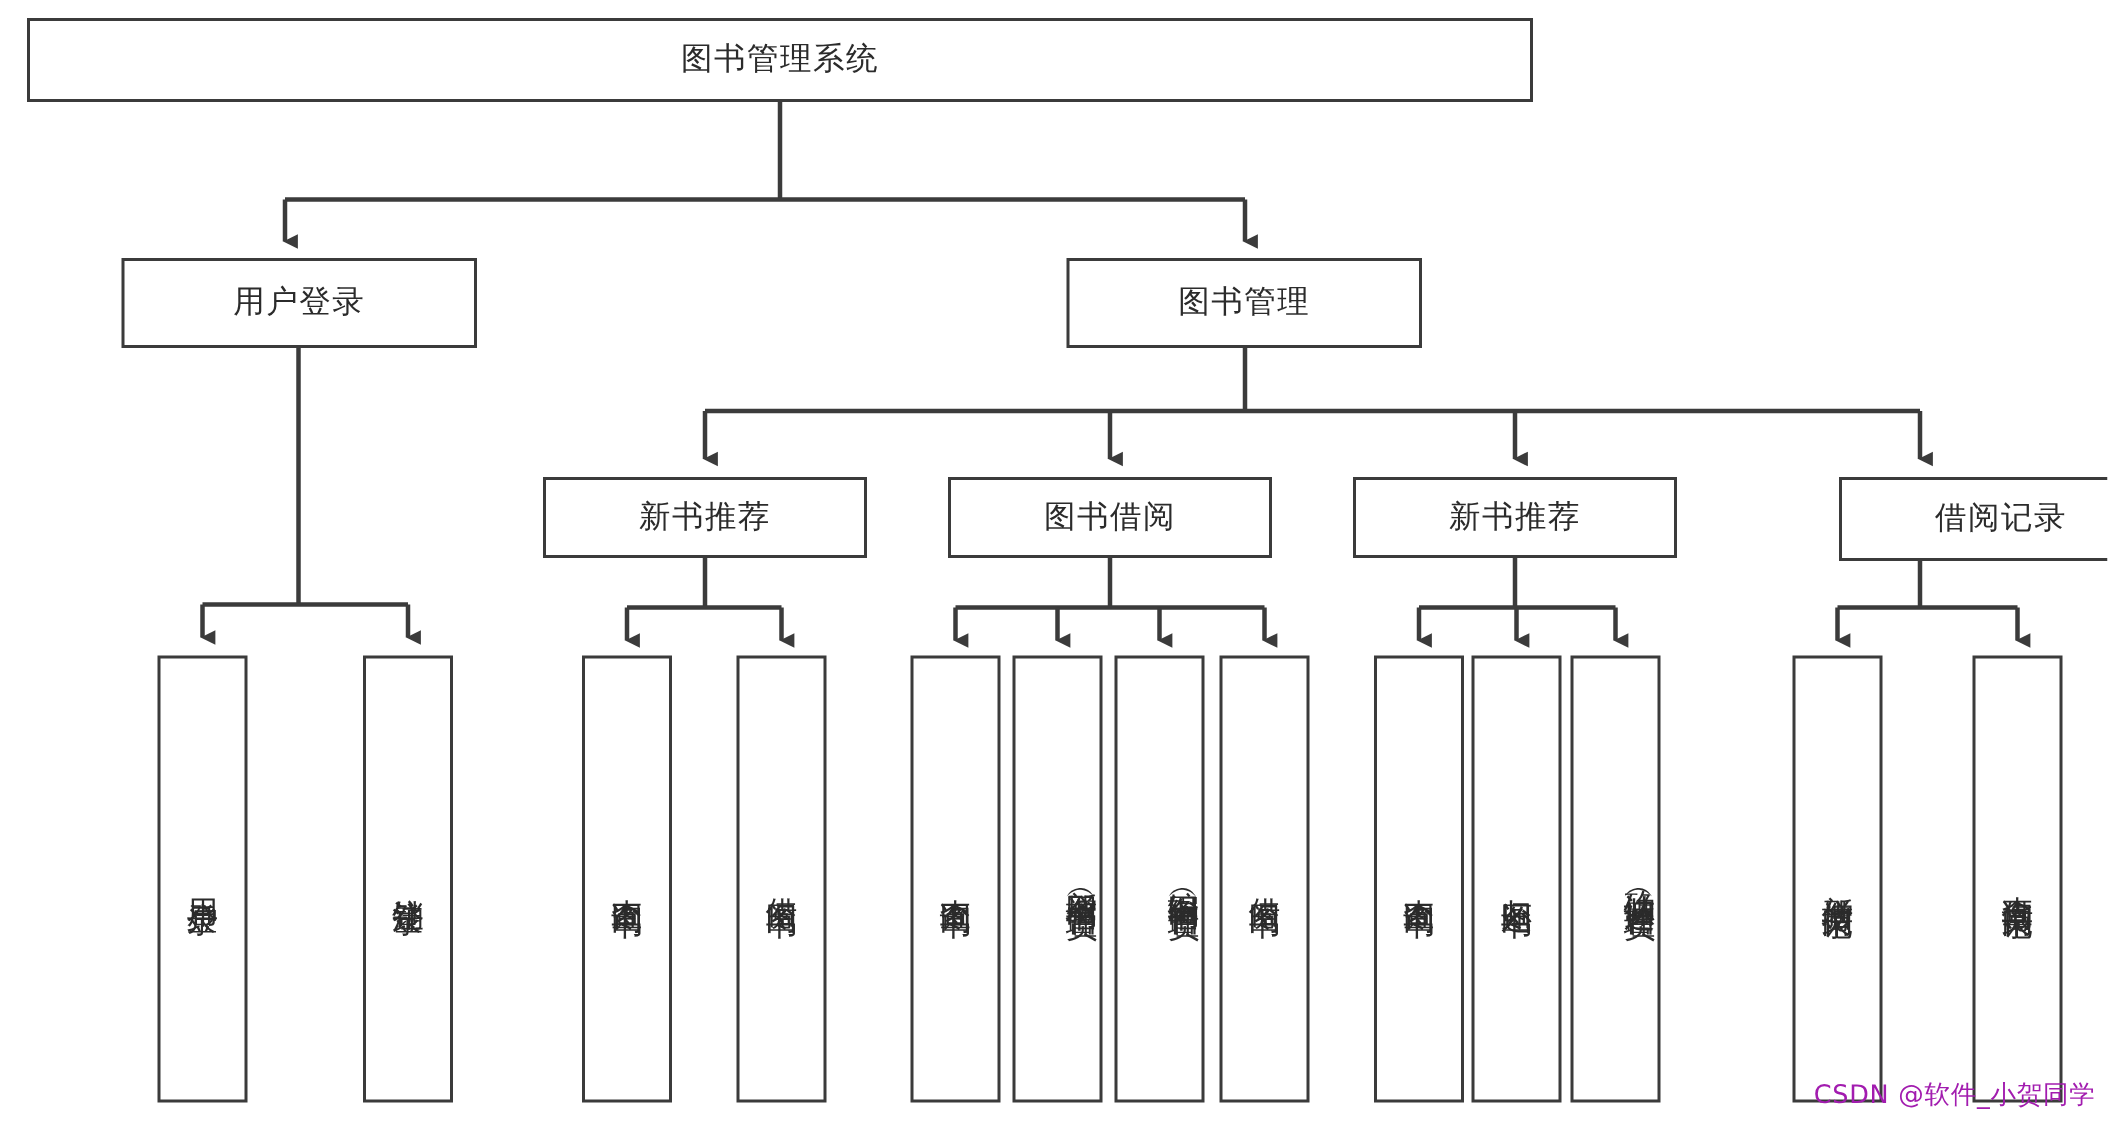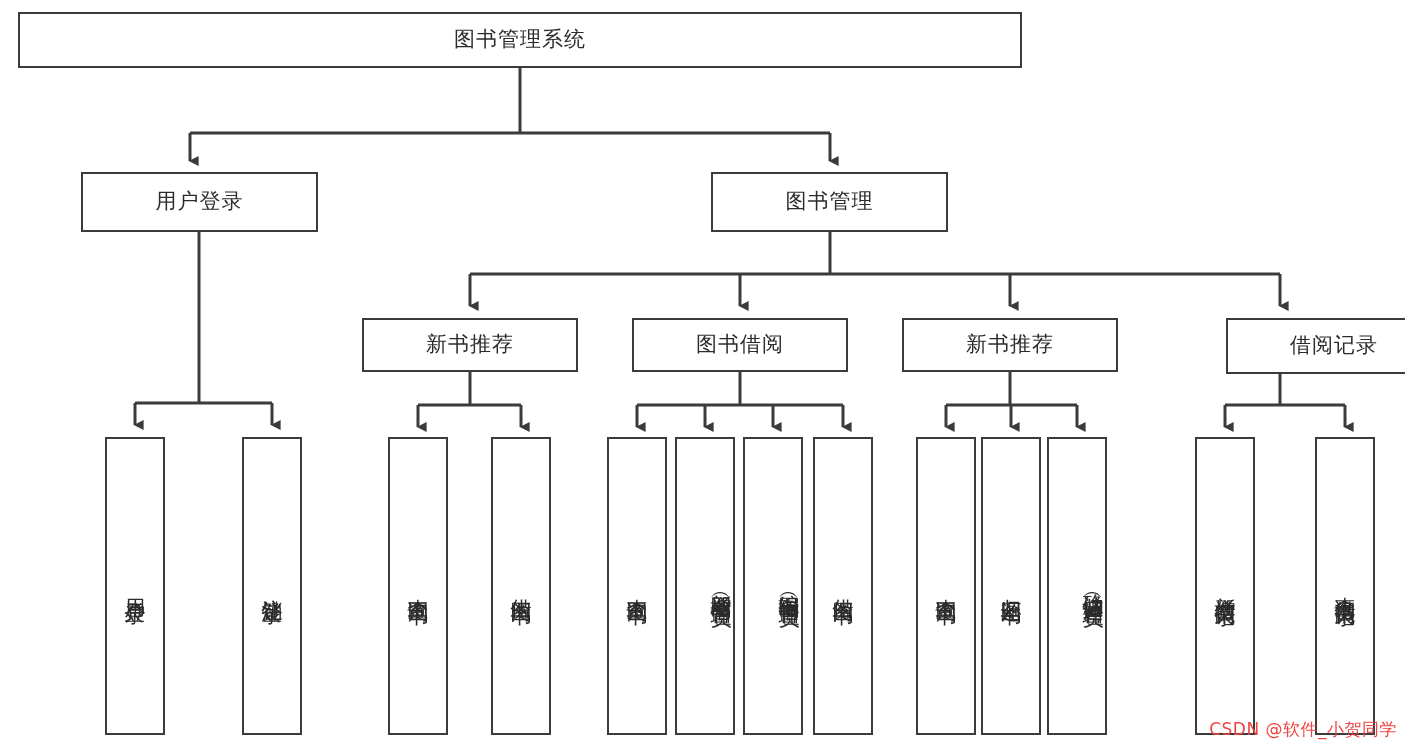--- a/index.html
+++ b/index.html
@@ -60,21 +60,21 @@
   }
   .node.vert .node-label {
     writing-mode: vertical-rl;
     text-orientation: upright;
   }
   #watermark {
     position: absolute;
     right: 8px;
     bottom: 6px;
     font-size: 17px;
-    color: #ef4444;
+    color: #a21caf;
     letter-spacing: 0.5px;
     white-space: nowrap;
     user-select: none;
   }
 </style>
 </head>
 <body>
 
 <div id="diagram-root">
 

